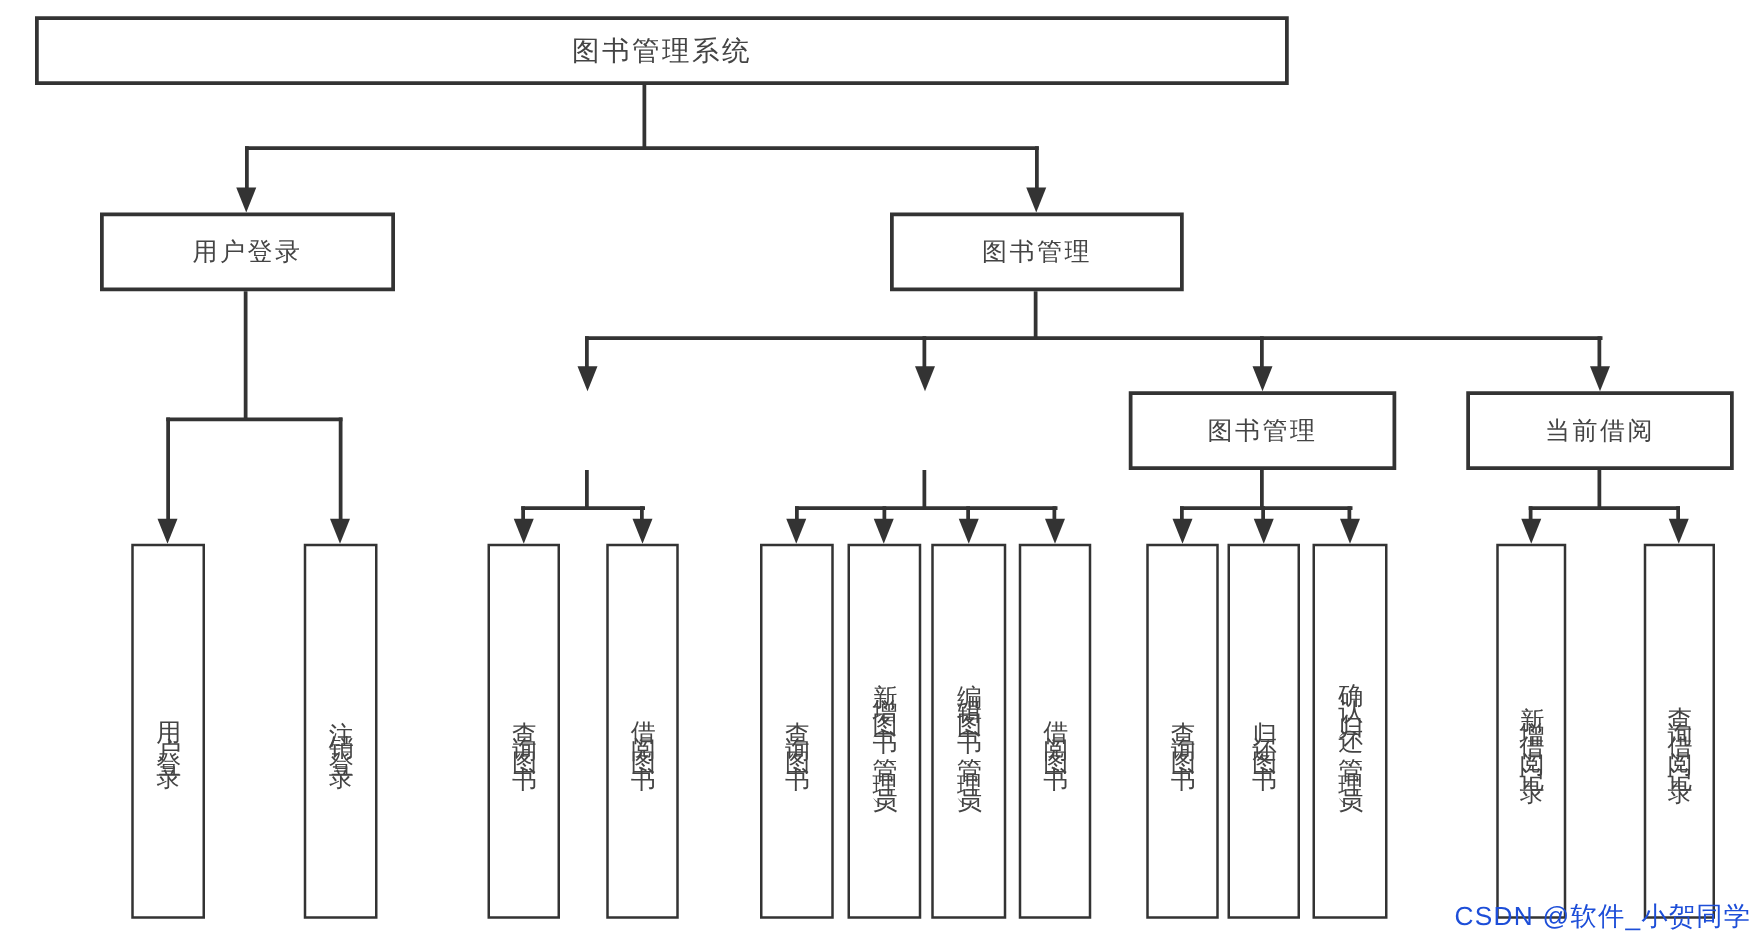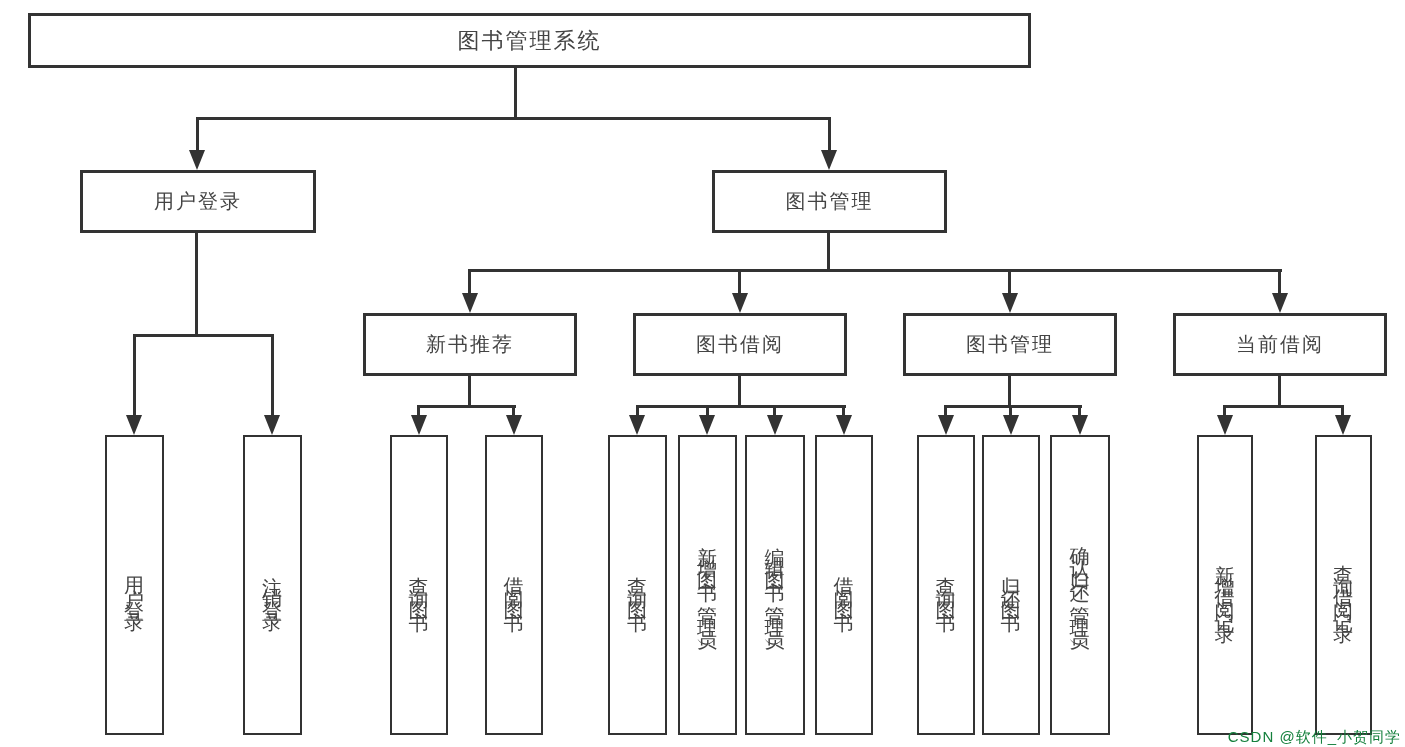--- a/index.html
+++ b/index.html
@@ -31,21 +31,21 @@
   .vline{ width:3px; }
   .hline{ height:3px; }
   .arrowhead{
     position:absolute; width:0; height:0;
     border-left:8px solid transparent;
     border-right:8px solid transparent;
     border-top:20px solid var(--line);
   }
   .watermark{
     position:absolute; right:4px; bottom:0px;
-    font-size:15px; color:#15803d; letter-spacing:1px;
+    font-size:21px; color:#1d4ed8; letter-spacing:1px;
     white-space:nowrap;
   }
 </style>
 </head>
 <body>
 
 <div class="canvas">
 
   <div class="box root" style="left:28px; top:13px; width:1003px; height:55px;">
     <span>图书管理系统</span>
@@ -76,26 +76,20 @@
   <div class="hline" style="left:468px; top:269px; width:814px;"></div>
   <div class="vline" style="left:468px; top:269px; height:26px;"></div>
   <div class="arrowhead" style="left:462px; top:293px;"></div>
   <div class="vline" style="left:738px; top:269px; height:26px;"></div>
   <div class="arrowhead" style="left:732px; top:293px;"></div>
   <div class="vline" style="left:1008px; top:269px; height:26px;"></div>
   <div class="arrowhead" style="left:1002px; top:293px;"></div>
   <div class="vline" style="left:1278px; top:269px; height:26px;"></div>
   <div class="arrowhead" style="left:1272px; top:293px;"></div>
 
-  <div class="box" style="left:363px; top:313px; width:214px; height:63px;">
-    <span>新书推荐</span>
-  </div>
-  <div class="box" style="left:633px; top:313px; width:214px; height:63px;">
-    <span>图书借阅</span>
-  </div>
   <div class="box" style="left:903px; top:313px; width:214px; height:63px;">
     <span>图书管理</span>
   </div>
   <div class="box" style="left:1173px; top:313px; width:214px; height:63px;">
     <span>当前借阅</span>
   </div>
 
   <div class="vline" style="left:468px; top:376px; height:31px;"></div>
   <div class="hline" style="left:417px; top:405px; width:99px;"></div>
   <div class="vline" style="left:417px; top:405px; height:12px;"></div>

